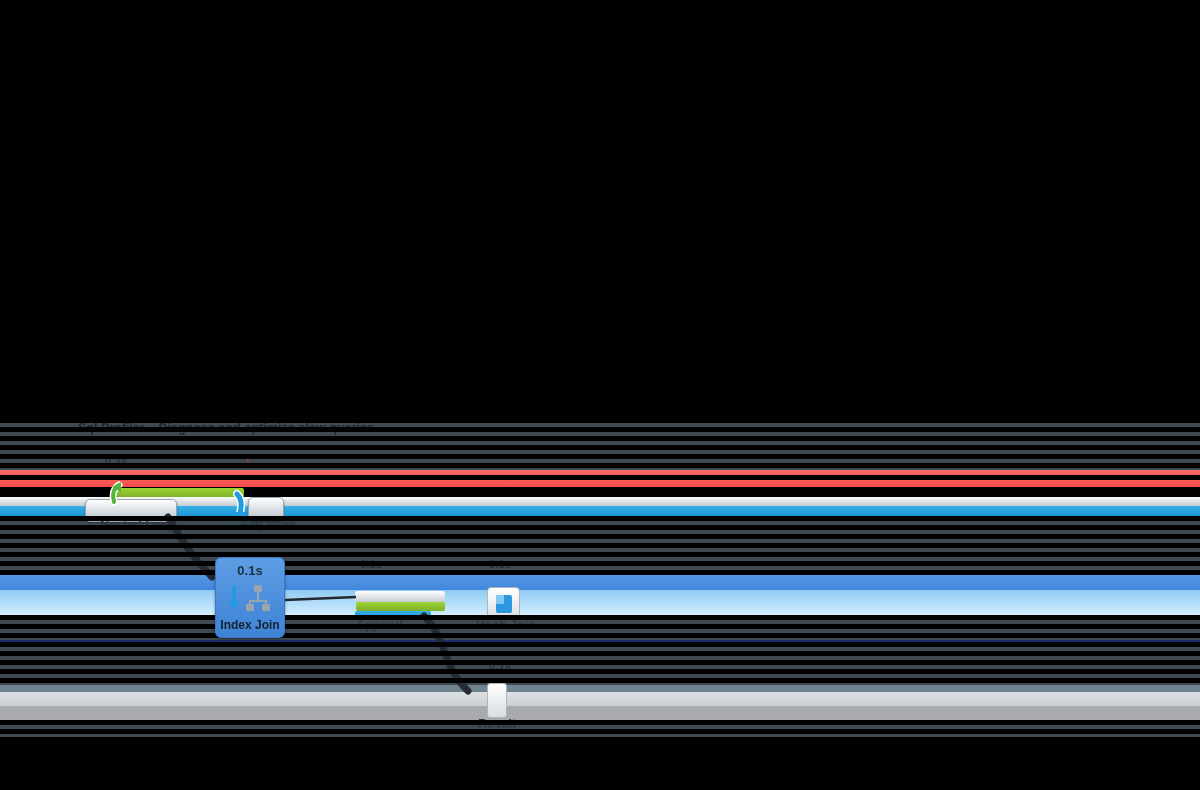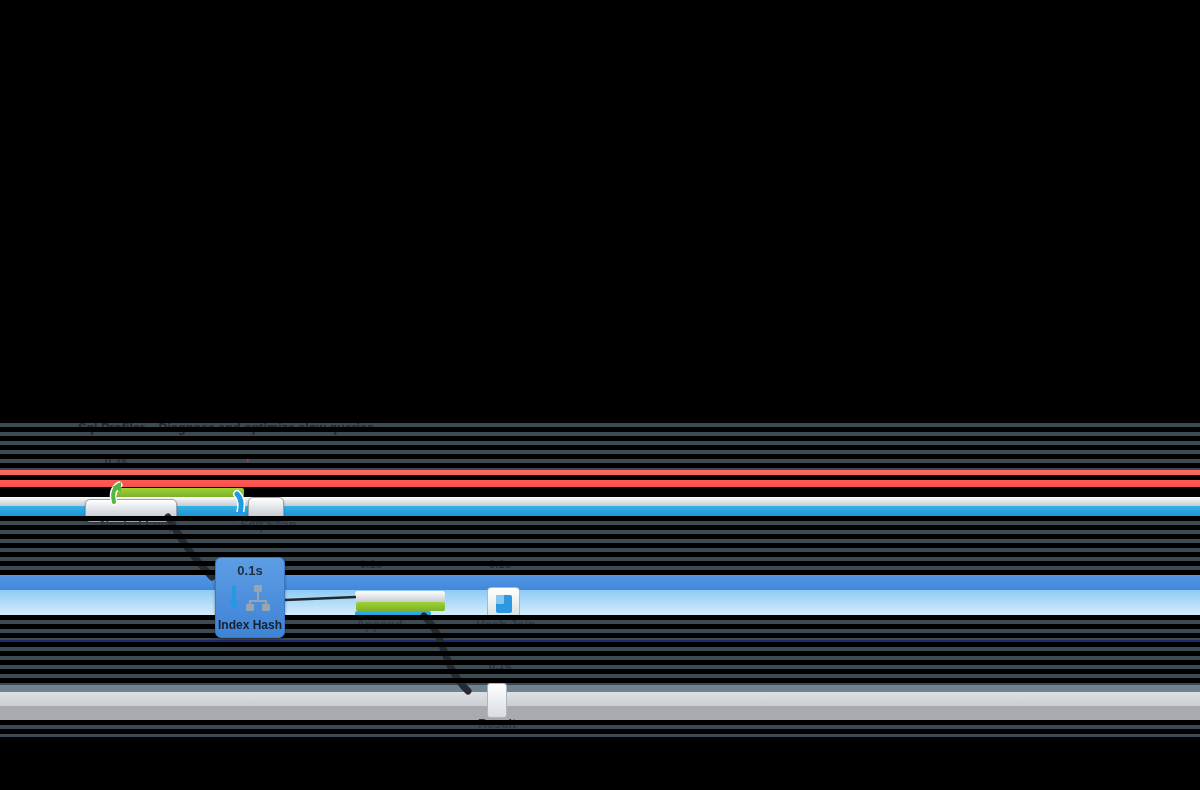--- a/index.html
+++ b/index.html
@@ -100,21 +100,21 @@
     </svg>
     <svg width="30" height="30" viewBox="0 0 30 30">
       <g stroke="#97A5B0" stroke-width="2" fill="none">
         <path d="M15 8 L15 15 M7 22 L7 18 L23 18 L23 22 M15 15 L15 18"></path>
       </g>
       <rect x="11" y="2" width="8" height="7" rx="1" fill="#97A5B0"></rect>
       <rect x="3" y="21" width="8" height="7" rx="1" fill="#97A5B0"></rect>
       <rect x="19" y="21" width="8" height="7" rx="1" fill="#97A5B0"></rect>
     </svg>
   </div>
-  <div class="card-label">Index Hash</div>
+  <div class="card-label">Index Join</div>
 </div>
 
 <div class="abs duration" style="left:360px;top:558px;">0.1s</div>
 <div class="abs minibar bar-silver" style="left:355px;top:591px;width:90px;height:11px;border-radius:3px;"></div>
 <div class="abs minibar bar-green" style="left:356px;top:602px;width:89px;height:9px;"></div>
 <div class="abs minibar bar-cyan" style="left:355px;top:611px;width:76px;height:8px;"></div>
 <div class="abs node-label" style="left:356px;top:618px;">Append</div>
 
 <div class="abs duration" style="left:489px;top:558px;">0.1s</div>
 <div class="abs card-white-sm" style="left:487px;top:587px;width:31px;height:31px;">

